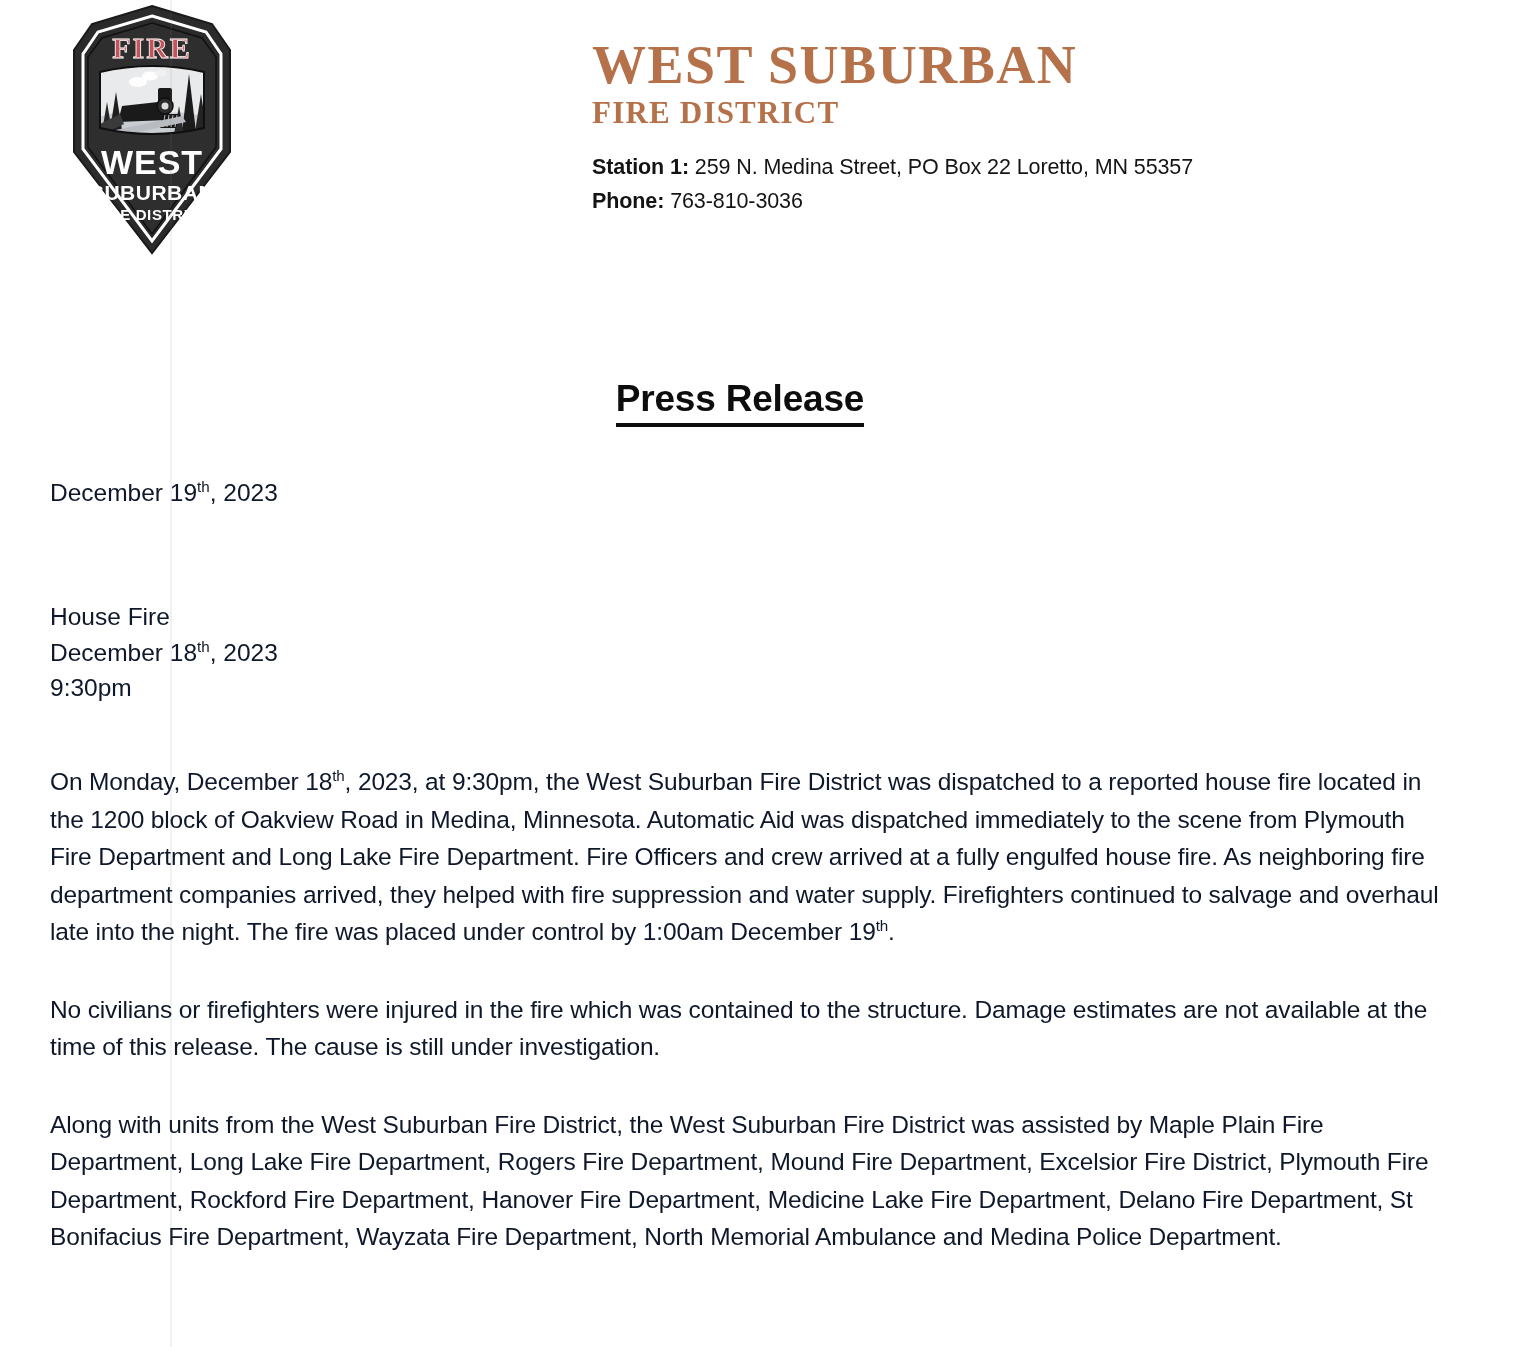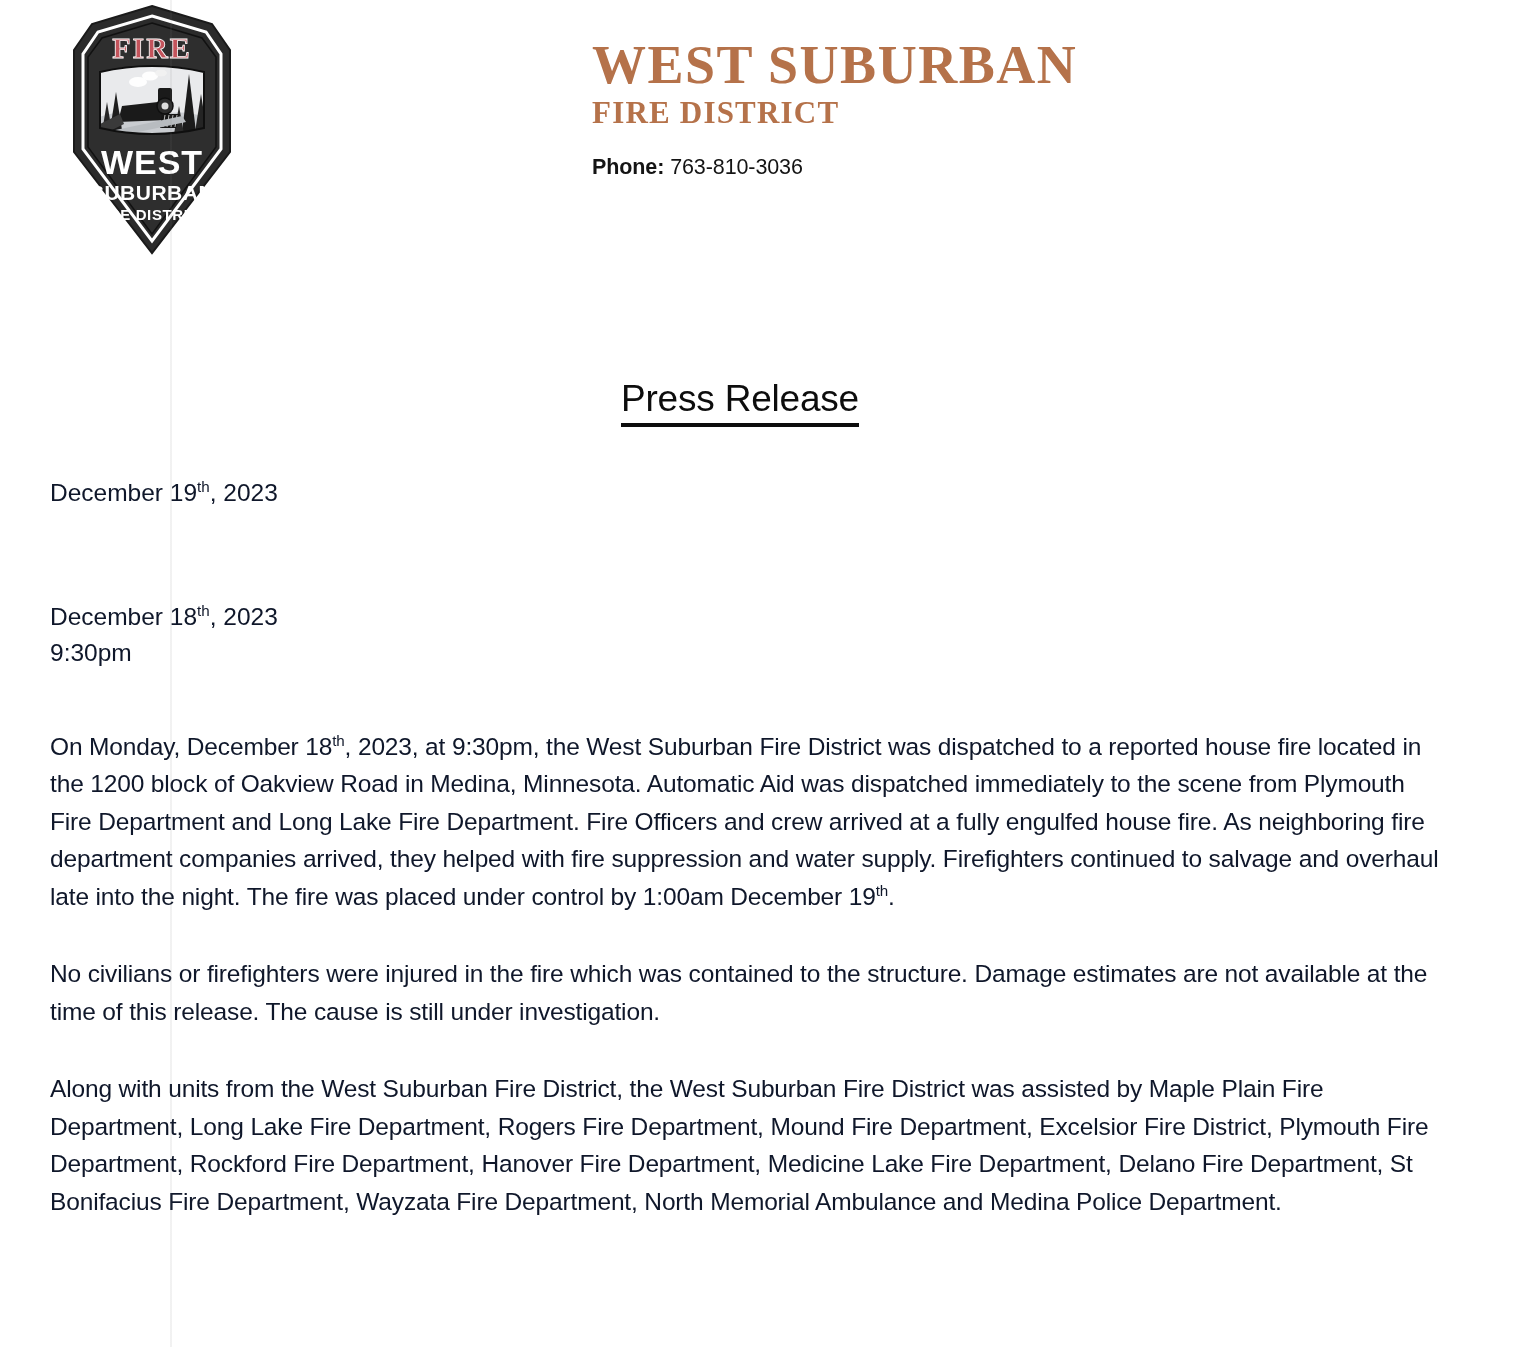--- a/index.html
+++ b/index.html
@@ -82,21 +82,21 @@
   .title-row {
     position: absolute;
     left: 0;
     top: 378px;
     width: 1540px;
     text-align: center;
   }
   .doc-title {
     display: inline-block;
     font-size: 37px;
-    font-weight: normal;
+    font-weight: bold;
     letter-spacing: -0.2px;
     color: #0d0d0d;
     border-bottom: 4px solid #0d0d0d;
     padding-bottom: 3px;
     margin-left: -60px;
   }
 
   
   .body-area {
     position: absolute;
@@ -191,36 +191,41 @@
 
       <text x="90" y="218" text-anchor="middle" font-family="Liberation Sans, sans-serif" font-size="15" font-weight="bold" fill="#ffffff" letter-spacing="0.6">FIRE DISTRICT</text>
     </svg>
   </div>
 
   <div class="org-block">
     <div class="org-name">WEST SUBURBAN</div>
     <div class="org-sub">FIRE DISTRICT</div>
     <div class="contact-lines">
       <div>
+        <span class="lbl">Station 1:</span>
+        <span>259 N. Medina Street, PO Box 22 Loretto, MN 55357</span>
+      </div>
+      <div>
         <span class="lbl">Phone:</span>
         <span>763-810-3036</span>
       </div>
     </div>
   </div>
 </div>
 
 <div class="title-row">
   <span class="doc-title">Press Release</span>
 </div>
 
 <div class="body-area">
 
   <div class="release-date"><span>December 19</span><sup>th</sup><span>, 2023</span></div>
 
   <div class="incident-block">
+    <div>House Fire</div>
     <div><span>December 18</span><sup>th</sup><span>, 2023</span></div>
     <div>9:30pm</div>
   </div>
 
   <p class="para first"><span>On Monday, December 18</span><sup>th</sup><span>, 2023, at 9:30pm, the West Suburban Fire District was dispatched to a reported house fire located in the 1200 block of Oakview Road in Medina, Minnesota. Automatic Aid was dispatched immediately to the scene from Plymouth Fire Department and Long Lake Fire Department. Fire Officers and crew arrived at a fully engulfed house fire. As neighboring fire department companies arrived, they helped with fire suppression and water supply. Firefighters continued to salvage and overhaul late into the night. The fire was placed under control by 1:00am December 19</span><sup>th</sup><span>.</span></p>
 
   <p class="para">No civilians or firefighters were injured in the fire which was contained to the structure. Damage estimates are not available at the time of this release. The cause is still under investigation.</p>
 
   <p class="para">Along with units from the West Suburban Fire District, the West Suburban Fire District was assisted by Maple Plain Fire Department, Long Lake Fire Department, Rogers Fire Department, Mound Fire Department, Excelsior Fire District, Plymouth Fire Department, Rockford Fire Department, Hanover Fire Department, Medicine Lake Fire Department, Delano Fire Department, St Bonifacius Fire Department, Wayzata Fire Department, North Memorial Ambulance and Medina Police Department.</p>
 

